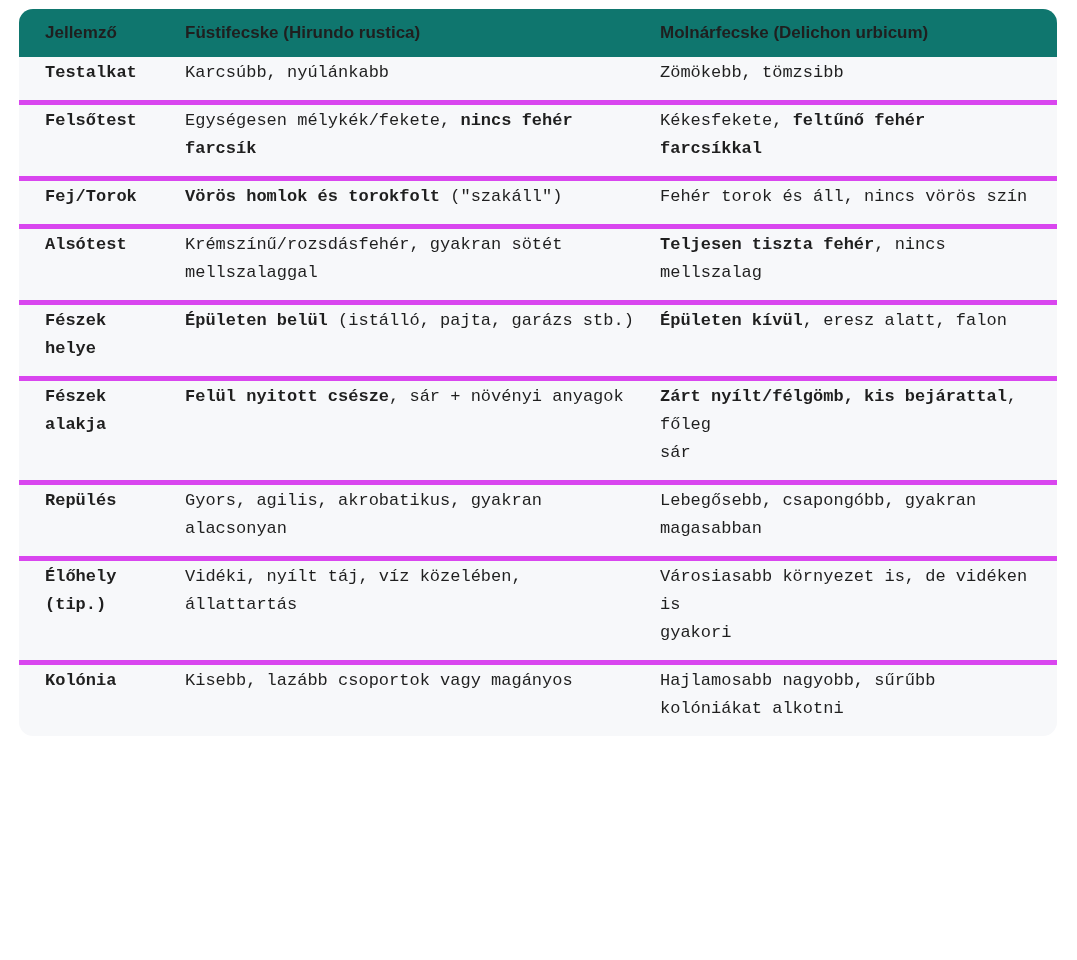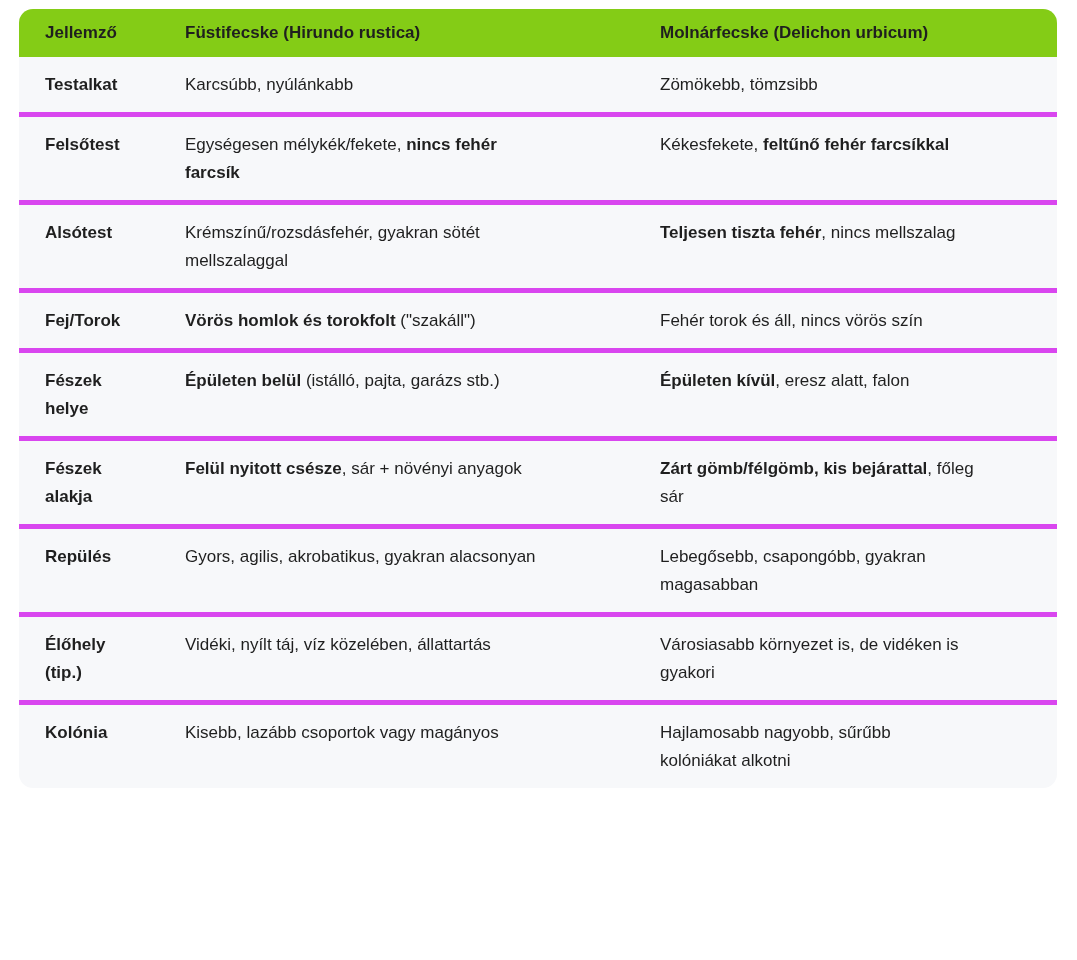--- a/index.html
+++ b/index.html
@@ -28,31 +28,32 @@
     width: 100%;
     border-collapse: collapse;
     table-layout: fixed;
     font-size: 17px;
     line-height: 28px;
     color: #1f1f1f;
   }
   col.c1 { width: 166px; }
   col.c2 { width: 475px; }
   thead th {
-    background: #84cc16;
+    background: #0f766e;
     font-weight: 600;
     text-align: left;
     padding: 10px 24px 10px 0;
     vertical-align: middle;
   }
   thead th:first-child { padding-left: 26px; }
   tbody td {
-    padding: 14px 24px 13px 0;
+    padding: 2px 24px 13px 0;
     vertical-align: top;
     white-space: pre-wrap;
+    font-family: Liberation Mono, monospace;
   }
   tbody td:first-child { padding-left: 26px; }
   tbody tr + tr td { border-top: 5px solid #d946ef; }
   td.feature { font-weight: 600; }
   span.b { font-weight: 600; }
 </style>
 </head>
 <body>
 
 <div class="page">
@@ -76,41 +77,41 @@
             <td><span>Karcsúbb, nyúlánkabb</span></td>
             <td><span>Zömökebb, tömzsibb</span></td>
           </tr>
           <tr>
             <td class="feature">Felsőtest</td>
             <td><span>Egységesen mélykék/fekete, </span><span class="b">nincs fehér
 farcsík</span></td>
             <td><span>Kékesfekete, </span><span class="b">feltűnő fehér farcsíkkal</span></td>
           </tr>
           <tr>
+            <td class="feature">Fej/Torok</td>
+            <td><span class="b">Vörös homlok és torokfolt</span><span> ("szakáll")</span></td>
+            <td><span>Fehér torok és áll, nincs vörös szín</span></td>
+          </tr>
+          <tr>
             <td class="feature">Alsótest</td>
             <td><span>Krémszínű/rozsdásfehér, gyakran sötét
 mellszalaggal</span></td>
             <td><span class="b">Teljesen tiszta fehér</span><span>, nincs mellszalag</span></td>
-          </tr>
-          <tr>
-            <td class="feature">Fej/Torok</td>
-            <td><span class="b">Vörös homlok és torokfolt</span><span> ("szakáll")</span></td>
-            <td><span>Fehér torok és áll, nincs vörös szín</span></td>
           </tr>
           <tr>
             <td class="feature">Fészek
 helye</td>
             <td><span class="b">Épületen belül</span><span> (istálló, pajta, garázs stb.)</span></td>
             <td><span class="b">Épületen kívül</span><span>, eresz alatt, falon</span></td>
           </tr>
           <tr>
             <td class="feature">Fészek
 alakja</td>
             <td><span class="b">Felül nyitott csésze</span><span>, sár + növényi anyagok</span></td>
-            <td><span class="b">Zárt gömb/félgömb, kis bejárattal</span><span>, főleg
+            <td><span class="b">Zárt nyílt/félgömb, kis bejárattal</span><span>, főleg
 sár</span></td>
           </tr>
           <tr>
             <td class="feature">Repülés</td>
             <td><span>Gyors, agilis, akrobatikus, gyakran alacsonyan</span></td>
             <td><span>Lebegősebb, csapongóbb, gyakran
 magasabban</span></td>
           </tr>
           <tr>
             <td class="feature">Élőhely

